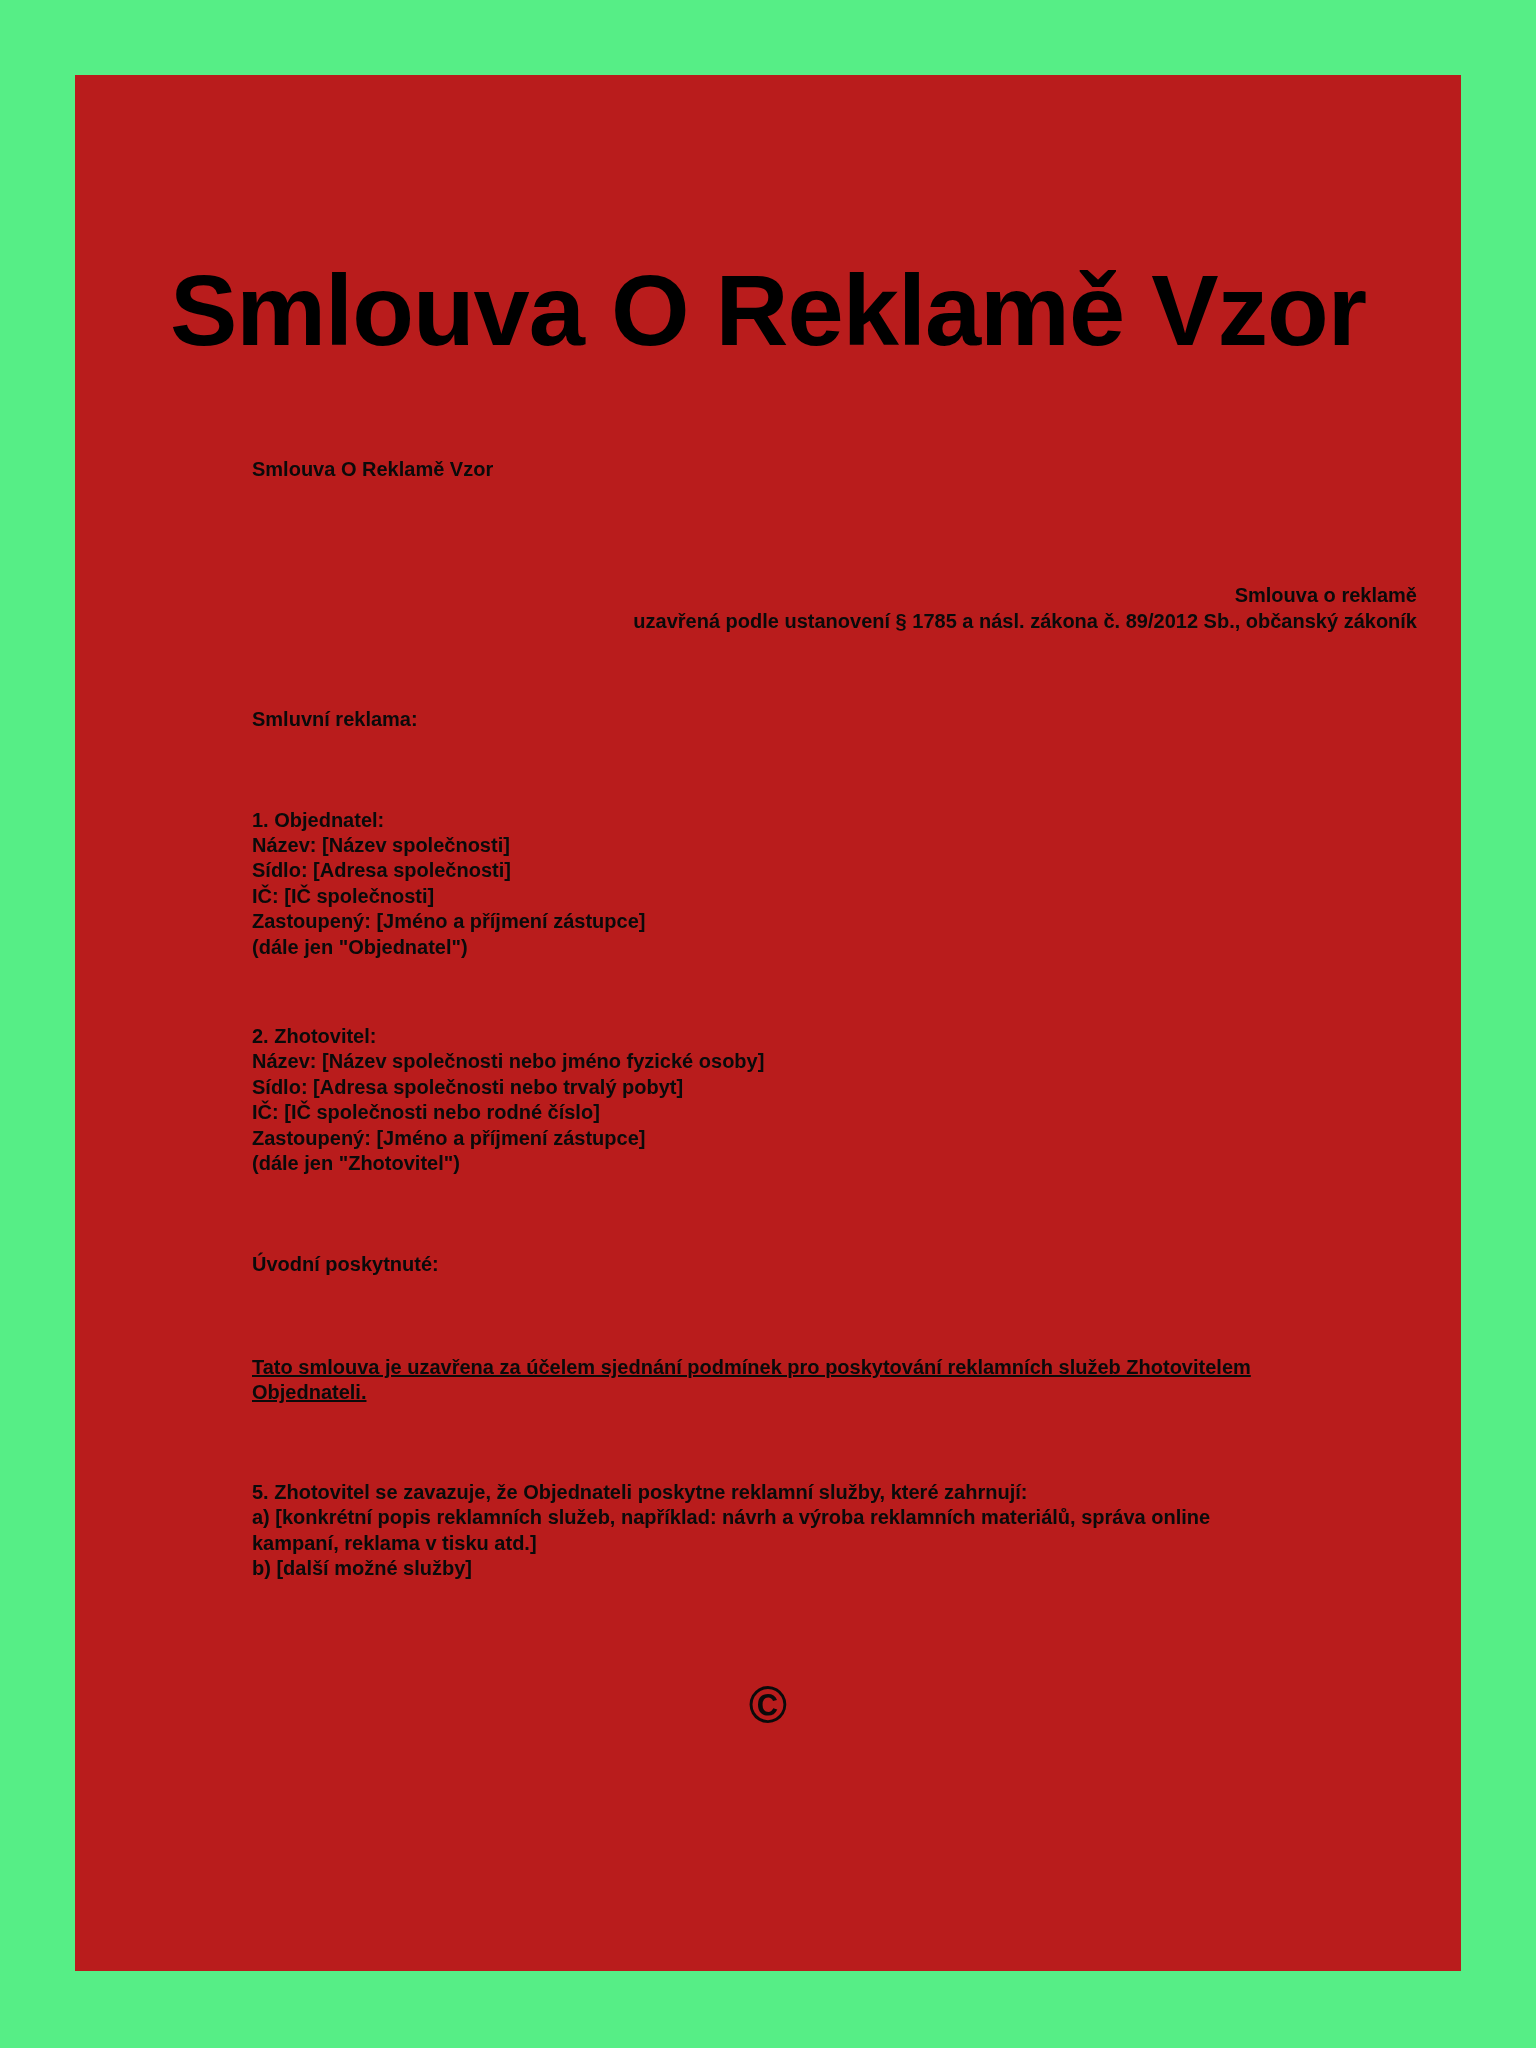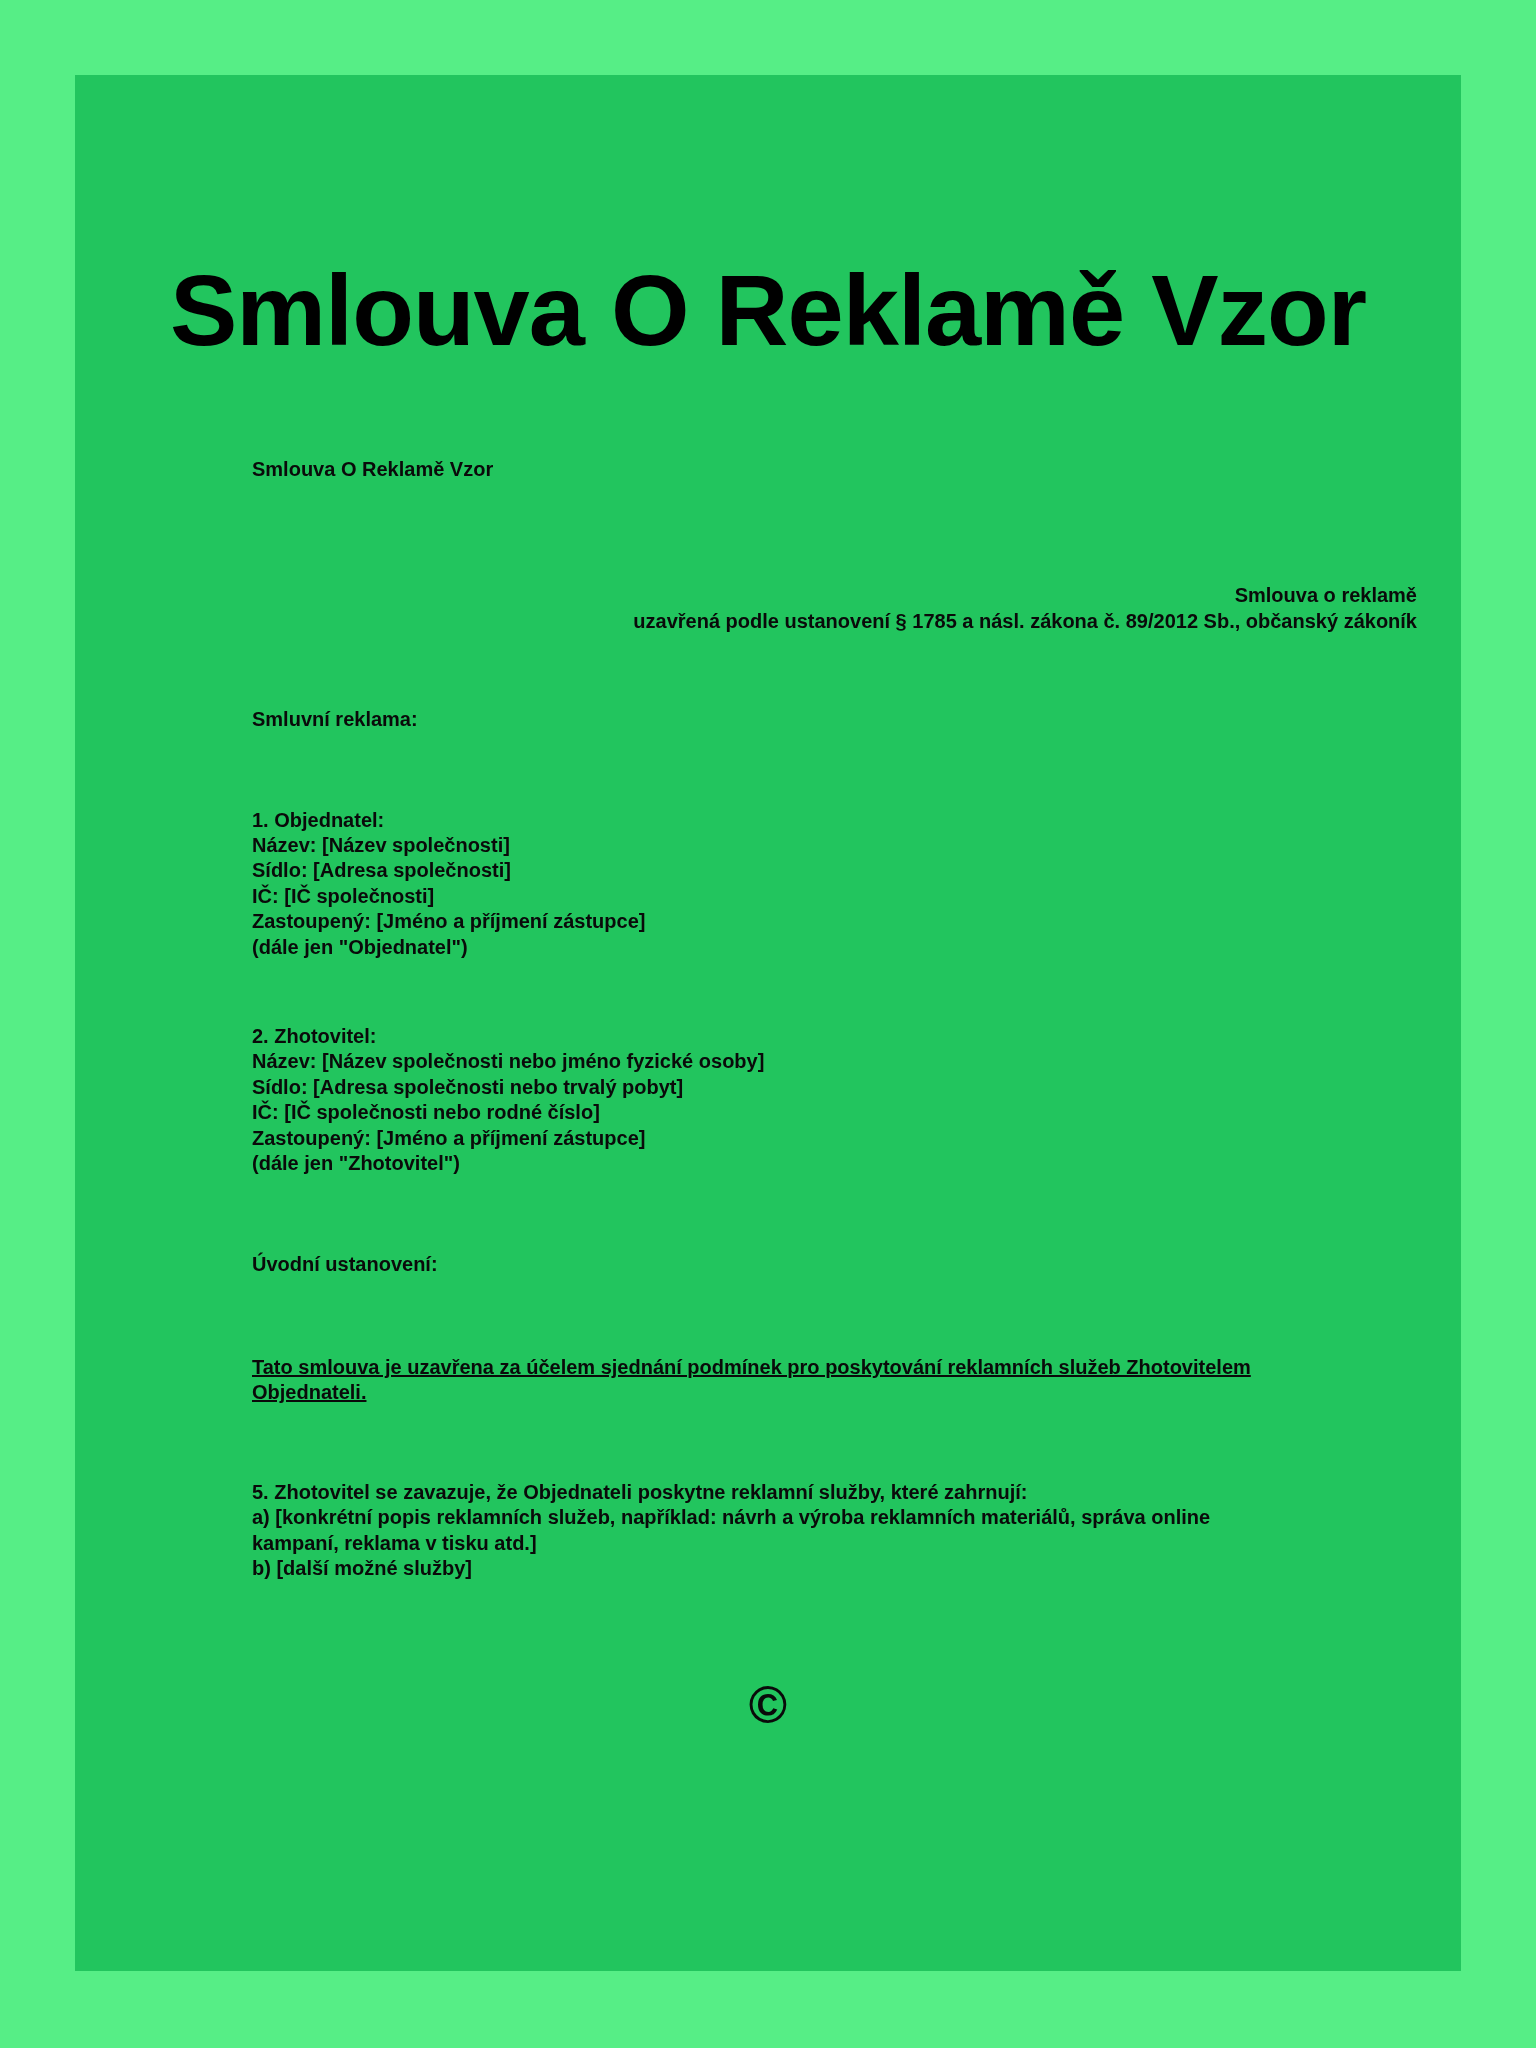--- a/index.html
+++ b/index.html
@@ -10,21 +10,21 @@
     position: relative;
     background: #56ee86;
     font-family: "Liberation Sans", "DejaVu Sans", sans-serif;
   }
   .paper {
     position: absolute;
     left: 75px;
     top: 75px;
     width: 1386px;
     height: 1896px;
-    background: #22c55e;
+    background: #b91c1c;
   }
   h1.doc-title {
     margin: 175px 0 0 0;
     padding: 0;
     text-align: center;
     font-size: 101px;
     line-height: 120px;
     font-weight: 700;
     letter-spacing: -1px;
     color: #000000;
@@ -84,21 +84,21 @@
 Zastoupený: [Jméno a příjmení zástupce]
 (dále jen "Objednatel")</p>
 
     <p class="m-party2">2. Zhotovitel:
 Název: [Název společnosti nebo jméno fyzické osoby]
 Sídlo: [Adresa společnosti nebo trvalý pobyt]
 IČ: [IČ společnosti nebo rodné číslo]
 Zastoupený: [Jméno a příjmení zástupce]
 (dále jen "Zhotovitel")</p>
 
-    <p class="m-uvodni">Úvodní ustanovení:</p>
+    <p class="m-uvodni">Úvodní poskytnuté:</p>
 
     <p class="m-preamble">Tato smlouva je uzavřena za účelem sjednání podmínek pro poskytování reklamních služeb Zhotovitelem
 Objednateli.</p>
 
 
     <p class="m-item1">5. Zhotovitel se zavazuje, že Objednateli poskytne reklamní služby, které zahrnují:
 a) [konkrétní popis reklamních služeb, například: návrh a výroba reklamních materiálů, správa online
 kampaní, reklama v tisku atd.]
 b) [další možné služby]</p>
 

